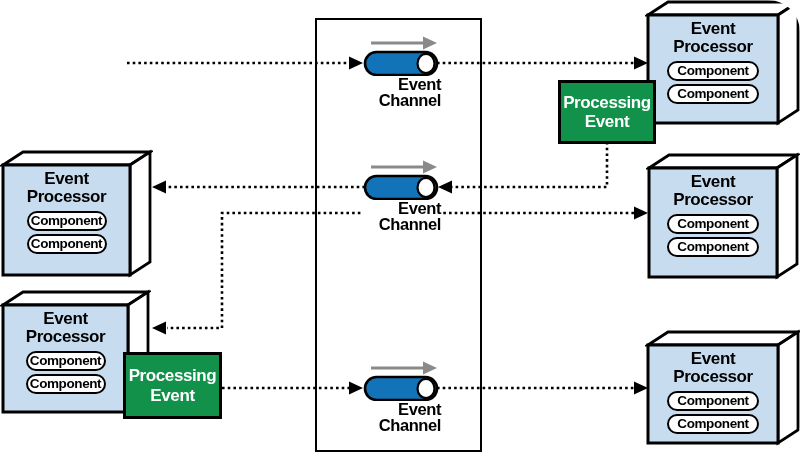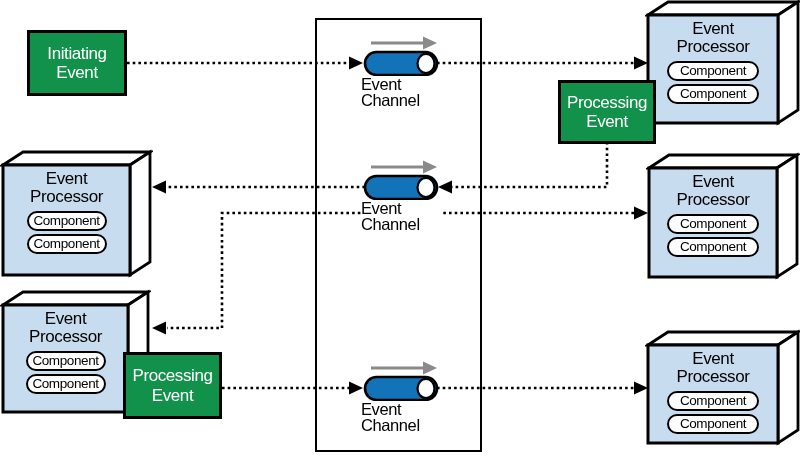--- a/index.html
+++ b/index.html
@@ -1,20 +1,20 @@
 <!DOCTYPE html>
 <html><head>
 <meta charset="utf-8">
 <style>
   * { margin:0; padding:0; box-sizing:border-box; }
   html,body { background:#fff; }
   body { font-family:"Liberation Sans", sans-serif; }
   .stage {
     position:relative; width:800px; height:459px; background:#fff;
-    overflow:hidden; font-weight:400; letter-spacing:-0.4px; color:#000;
+    overflow:hidden; font-weight:700; letter-spacing:-0.4px; color:#000;border-radius:32px;
   }
   
   .channel-box {
     position:absolute; left:315px; top:18px; width:167px; height:434px;
     background:#fff; border:2.5px solid #000; z-index:1;
   }
   
   .wires { position:absolute; left:0; top:0; z-index:2; }
   .dot { fill:none; stroke:#000; stroke-width:2.6; stroke-dasharray:2.6 3.1; }
   .ah  { fill:#000; stroke:none; }
@@ -33,21 +33,21 @@
   }
   .pill {
     width:92px; height:20px; background:#fff; border:2.5px solid #000;
     border-radius:12px; font-size:13.5px; line-height:16.5px;
     text-align:center; margin-top:3px; white-space:nowrap;
   }
   .proc.left .pill { width:80px; }
   
   .channel { position:absolute; z-index:4; width:92px; height:48px; }
   .channel-label {
-    position:absolute; left:4px; top:43px; width:80px; text-align:left;
+    position:absolute; left:4px; top:43px; width:80px; text-align:right;
     font-size:16.5px; line-height:16px; background:#fff;
   }
   
   .event-box {
     position:absolute; z-index:5; background:#12914a; border:3.5px solid #000;
     display:flex; align-items:center; justify-content:center;
     text-align:center; color:#fff; font-size:17px; line-height:19.5px;
   }
 </style>
 </head>
@@ -189,23 +189,20 @@
         <polygon points="80,10 66,3.5 66,16.5" fill="#8a8a8a"></polygon>
       </g>
       <g>
         <rect x="8" y="19" width="72" height="23" rx="11.5" fill="#1273b9" stroke="#000" stroke-width="2.6"></rect>
         <ellipse cx="69" cy="30.5" rx="8.5" ry="9.6" fill="#fff" stroke="#000" stroke-width="2.2"></ellipse>
       </g>
     </svg>
     <div class="channel-label">Event Channel</div>
   </div>
 
-  <div class="event-box" style="left:27px; top:30px; width:100px; height:66px">
-    <span>Initiating Event</span>
-  </div>
 
   <div class="event-box" style="left:558px; top:80px; width:98px; height:64px">
     <span>Processing Event</span>
   </div>
 
   <div class="event-box" style="left:123px; top:352px; width:99px; height:67px">
     <span>Processing Event</span>
   </div>
 
 </div>

